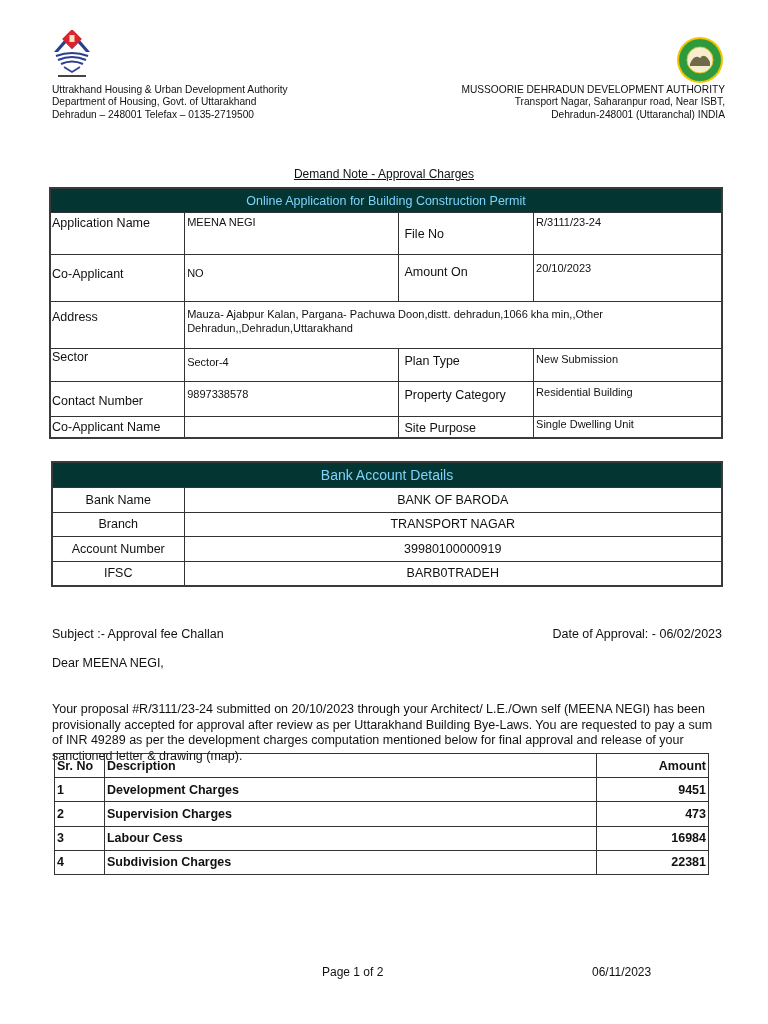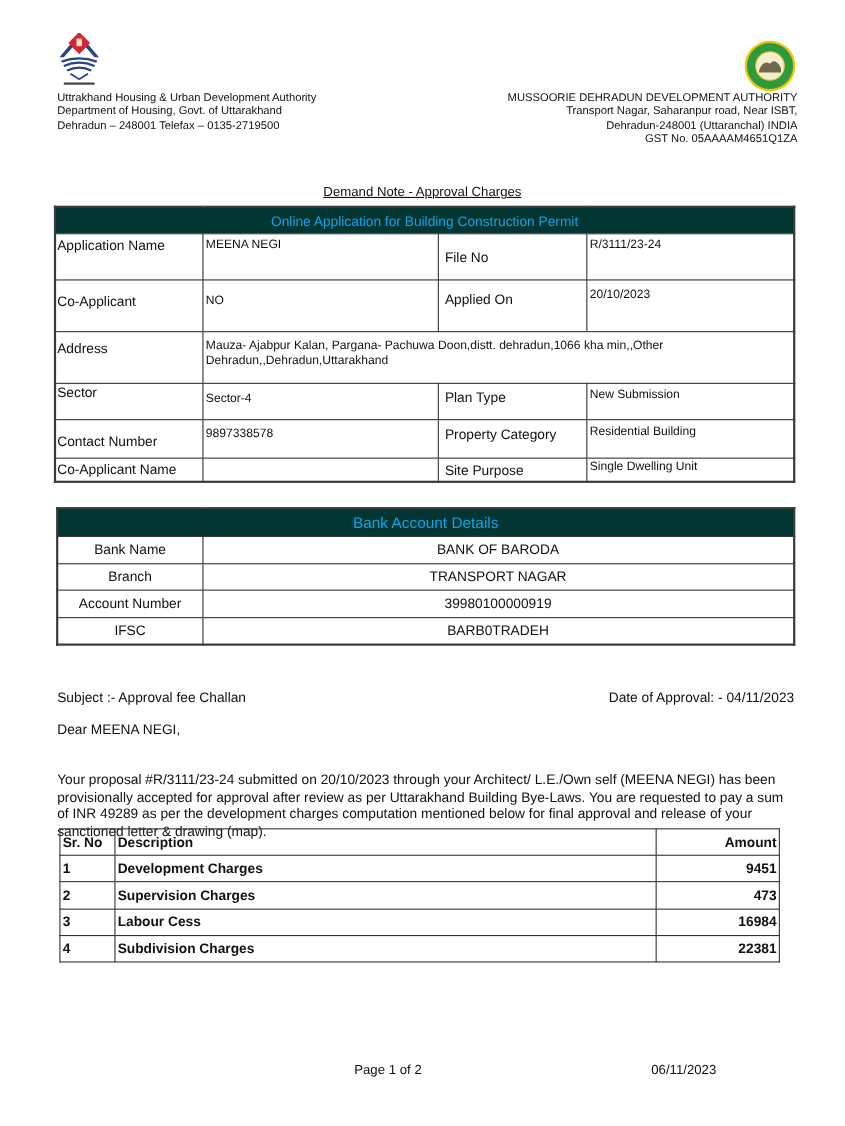--- a/index.html
+++ b/index.html
@@ -12,21 +12,21 @@
   .logo-left { left: 50px; top: 30px; width: 44px; height: 50px; }
   .logo-right { left: 674px; top: 36px; width: 52px; height: 48px; }
   .hdr-left { left: 52px; top: 84px; font-size: 10.2px; line-height: 12.4px; }
   .hdr-right { right: 43px; top: 84px; font-size: 10.2px; line-height: 12.4px; text-align: right; }
 
   .doc-title { left: 0; width: 768px; top: 167px; text-align: center; font-size: 12px; }
   .doc-title span { text-decoration: underline; }
 
   
   table { border-collapse: collapse; position: absolute; }
-  .band { background: #033532; color: #0ea5e9; text-align: center; font-size: 14px; height: 24px; }
+  .band { background: #033532; color: #7dd3fc; text-align: center; font-size: 14px; height: 24px; }
 
   .app-table { left: 49px; top: 187px; width: 674px; border: 2px solid #3a3a3a; }
   .app-table td { border: 1px solid #333; vertical-align: top; font-size: 12.5px; }
   .app-table .band td { border: none; vertical-align: middle; padding-top: 1px; }
   .app-table td.lbl { padding: 3px 1px; font-size: 12.5px; }
   .app-table td.val { padding: 3px 2px; font-size: 11px; }
   .app-table td.lbl2 { padding: 14px 5px 0 5px; font-size: 12.5px; vertical-align: top; }
 
   .bank-table { left: 51px; top: 461px; width: 672px; border: 2px solid #3a3a3a; }
   .bank-table td { border: 1px solid #333; font-size: 12.5px; padding: 4px 2px; height: 24.5px; text-align: center; }
@@ -74,21 +74,20 @@
 <div class="abs hdr-left">
   <div>Uttrakhand Housing &amp; Urban Development Authority</div>
   <div>Department of Housing, Govt. of Uttarakhand</div>
   <div>Dehradun – 248001 Telefax – 0135-2719500</div>
 </div>
 
 <div class="abs hdr-right">
   <div>MUSSOORIE DEHRADUN DEVELOPMENT AUTHORITY</div>
   <div>Transport Nagar, Saharanpur road, Near ISBT,</div>
   <div>Dehradun-248001 (Uttaranchal) INDIA</div>
-  <div>GST No. 05AAAAM4651Q1ZA</div>
 </div>
 
 <div class="abs doc-title">
   <span>Demand Note - Approval Charges</span>
 </div>
 
 <table class="app-table">
   <colgroup>
     <col style="width:135px">
       <col style="width:215px">
@@ -101,21 +100,21 @@
   </tr>
   <tr style="height:42px">
     <td class="lbl">Application Name</td>
     <td class="val">MEENA  NEGI</td>
     <td class="lbl2">File No</td>
     <td class="val">R/3111/23-24</td>
   </tr>
   <tr style="height:47px">
     <td class="lbl" style="padding-top:12px">Co-Applicant</td>
     <td class="val" style="padding-top:12px">NO</td>
-    <td class="lbl2" style="padding-top:10px">Applied On</td>
+    <td class="lbl2" style="padding-top:10px">Amount On</td>
     <td class="val" style="padding-top:7px">20/10/2023</td>
   </tr>
   <tr style="height:47px">
     <td class="lbl" style="padding-top:8px">Address</td>
     <td class="val" colspan="3" style="padding-top:5px;line-height:14px">
       <div>Mauza- Ajabpur Kalan, Pargana- Pachuwa Doon,distt. dehradun,1066 kha min,,Other</div>
       <div>Dehradun,,Dehradun,Uttarakhand</div>
     </td>
   </tr>
   <tr style="height:33px">
@@ -161,21 +160,21 @@
     <td>39980100000919</td>
   </tr>
   <tr>
     <td>IFSC</td>
     <td>BARB0TRADEH</td>
   </tr>
 </tbody>
   </table>
 
 <div class="abs text subject">Subject :-  Approval fee Challan</div>
-<div class="abs text approval-date">Date of Approval: - 04/11/2023</div>
+<div class="abs text approval-date">Date of Approval: - 06/02/2023</div>
 <div class="abs text salutation">Dear MEENA  NEGI,</div>
 <div class="abs text body-para">Your proposal #R/3111/23-24 submitted on 20/10/2023 through your Architect/ L.E./Own self (MEENA  NEGI) has been provisionally accepted for approval after  review as per Uttarakhand Building Bye-Laws. You are requested to pay a sum of INR 49289 as per the development charges computation mentioned below for final approval and release of your sanctioned letter &amp; drawing (map).</div>
 
 <table class="fee-table">
   <colgroup>
       <col style="width:50px">
       <col style="width:493px">
       <col style="width:112px">
     </colgroup>
   <tbody>

